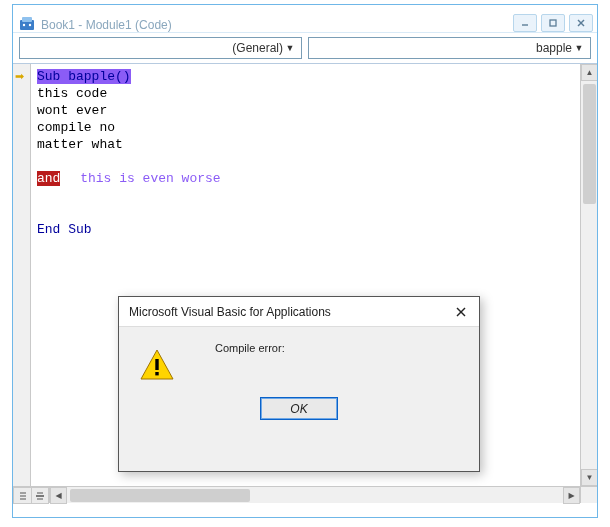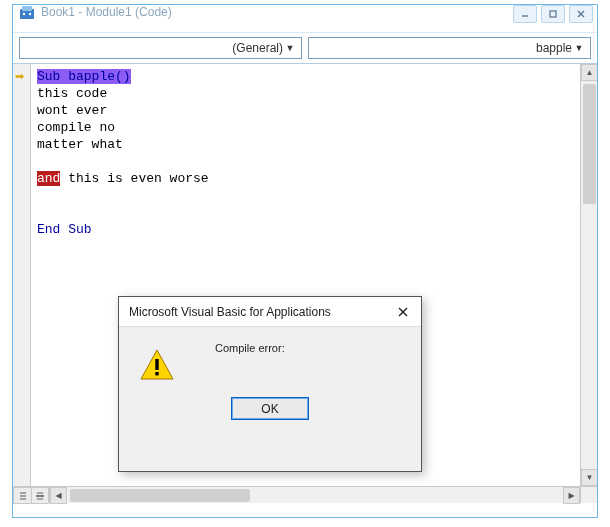--- a/index.html
+++ b/index.html
@@ -16,21 +16,21 @@
     left: 12px; top: 4px;
     width: 586px; height: 514px;
     border: 1px solid #6fb7e8;
     background: #fff;
   }
   .titlebar {
     height: 28px;
     background: #fff;
     border-bottom: 1px solid #d9eaf7;
     display: flex;
-    align-items: flex-start;
+    align-items: flex-end;
     padding: 0 4px 0 6px;
     color: #8aa7bd;
     font-size: 12px;
   }
   .titlebar .app-icon {
     width: 16px; height: 16px;
     margin-right: 6px;
     display: flex; align-items: center; justify-content: center;
   }
   .titlebar .title-text { flex: 1; }
@@ -101,21 +101,21 @@
     padding: 4px 0 0 6px;
     font-family: "Courier New", monospace;
     font-size: 13px;
     line-height: 17px;
     color: #000;
     position: relative;
     white-space: pre;
   }
   .hl-yellow { background: #8b5cf6; color: #00009c; }
   .kw-blue { color: #00009c; margin-top: 20px; }
-  .err-red { color: #000000; }
+  .err-red { color: #8b5cf6; margin-left: 12px; }
   .sel-blue { background: #b91c1c; color: #fff; }
   .vscroll {
     width: 17px;
     background: #f0f0f0;
     border-left: 1px solid #c9c9c9;
     position: relative;
   }
   .vscroll .up, .vscroll .down {
     position: absolute; left: 0; width: 17px; height: 17px;
     background: #e6e6e6; border: 1px solid #c9c9c9;
@@ -166,21 +166,21 @@
     height: 13px; width: 180px;
     background: #cfcfcf;
     border-radius: 2px;
   }
   .corner { width: 17px; background:#f0f0f0; border-left:1px solid #c9c9c9;}
 
   
   .dialog {
     position: absolute;
     left: 118px; top: 296px;
-    width: 304px; height: 176px;
+    width: 362px; height: 176px;
     background: #f0f0f0;
     border: 1px solid #555;
     box-shadow: 3px 3px 10px rgba(0,0,0,0.25);
   }
   .dialog-titlebar {
     height: 30px;
     background: #fff;
     display: flex; align-items: center;
     padding: 0 4px 0 10px;
     font-size: 12px;
@@ -218,20 +218,21 @@
     padding: 6px 0 14px 0;
   }
   .dlg-btn {
     width: 78px; height: 23px;
     background: #e9e9e9;
     border: 1px solid #9e9e9e;
     font-size: 12px;
     color: #222;
     display:flex;align-items:center;justify-content:center;
     cursor: pointer;
+    font-style: italic;
   }
   .dlg-btn.default {
     border: 1px solid #0a62c9;
     box-shadow: inset 0 0 0 1px #6fa8e6;
   }
 </style>
 </head>
 <body>
 
 <div class="outer-frame">

